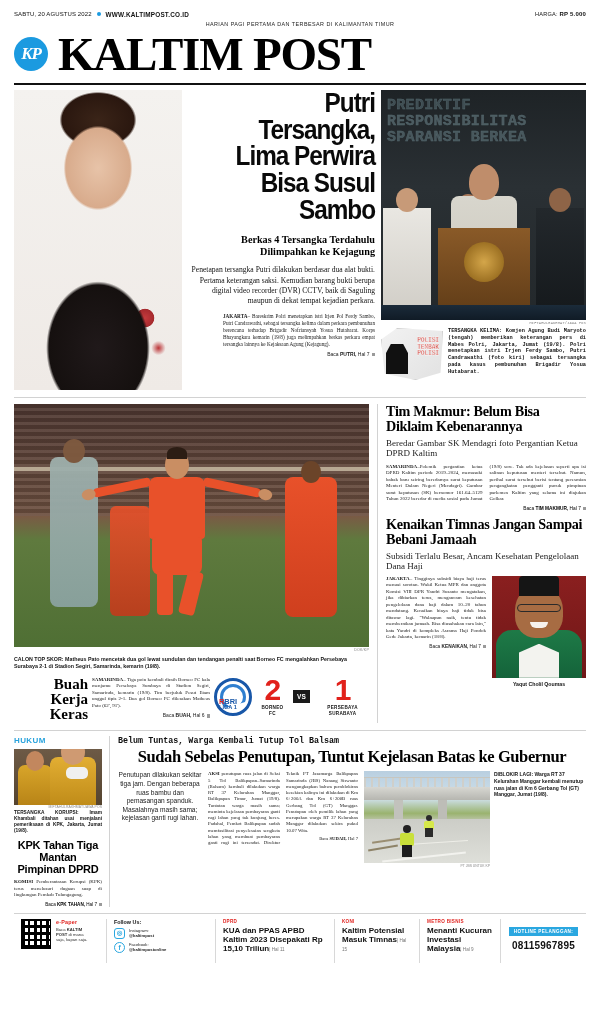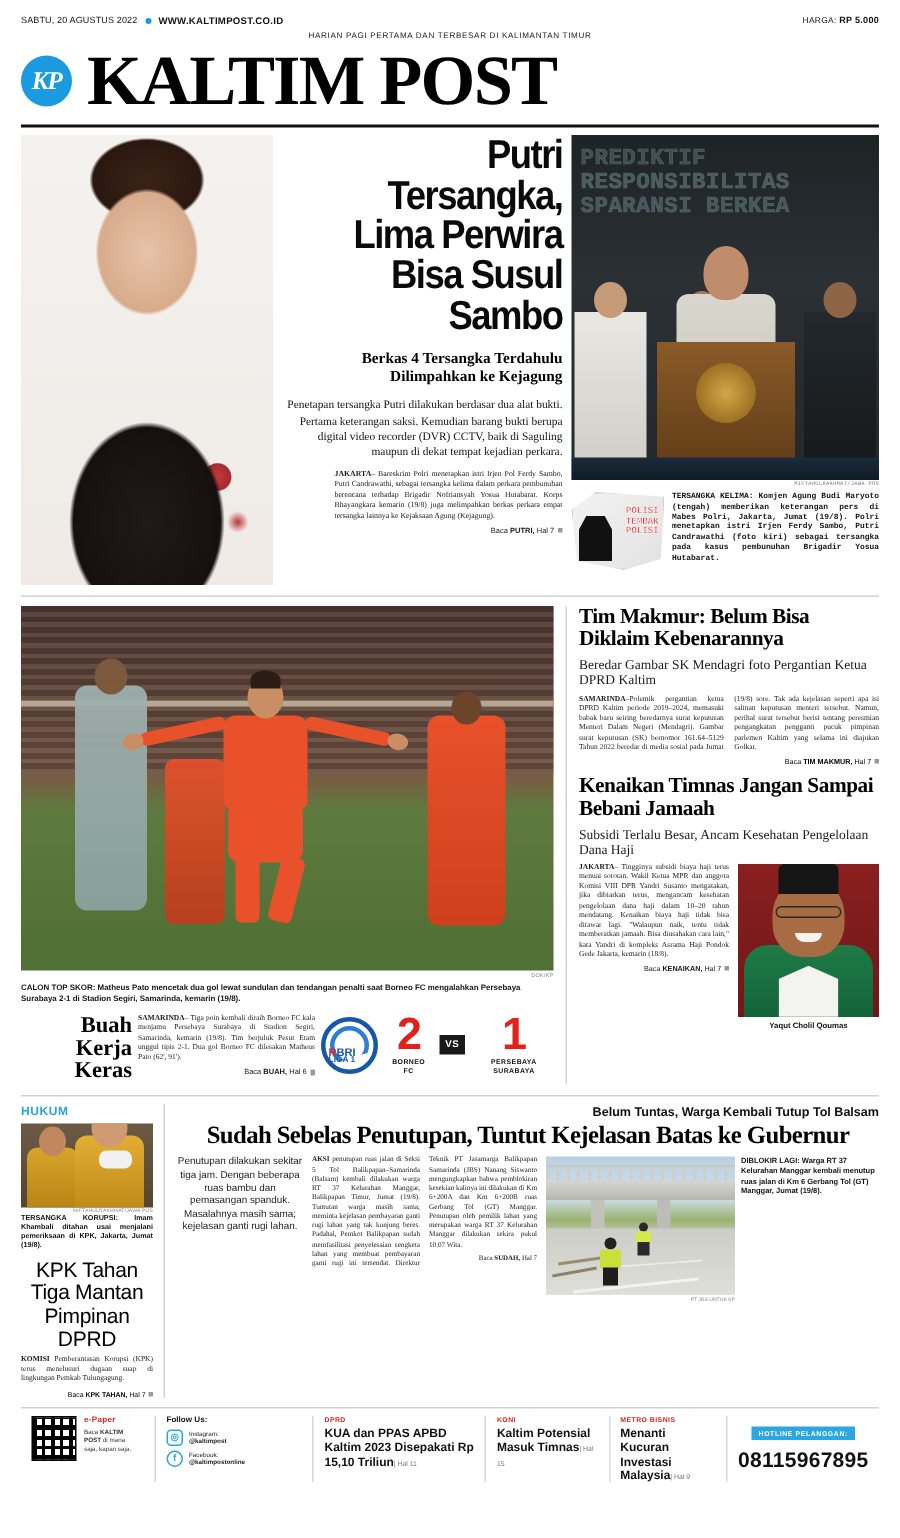--- a/index.html
+++ b/index.html
@@ -279,30 +279,30 @@
     background: linear-gradient(#6d5a46, #55442f);
   }
   .hk-p1 { position:absolute; left: 4px; bottom: 0; width: 34px; height: 40px; background: linear-gradient(#d8a52a,#b88417); border-radius: 7px 7px 0 0; }
   .hk-p1::before { content:""; position:absolute; left:50%; transform:translateX(-50%); top:-14px; width:18px;height:20px;border-radius:50%;background:#c2875e; }
   .hk-p2 { position:absolute; right: 6px; bottom: 0; width: 46px; height: 48px; background: linear-gradient(#e2ae33,#c08c19); border-radius: 8px 8px 0 0; }
   .hk-p2::before { content:""; position:absolute; left:50%; transform:translateX(-50%); top:-18px; width:24px;height:26px;border-radius:50%;background:#cf9a72; }
   .hk-mask { position:absolute; right: 14px; bottom: 26px; width: 22px; height: 12px; background:#f0f0f0; border-radius: 5px; }
   .credit-tiny { font-size: 3.4px; color: #8a8a8a; text-align: right; letter-spacing: .1px; }
   .hukum-cap { font-size: 4.8px; line-height: 1.26; font-weight: 700; color: #141414; margin-top: 1px; text-align: justify; }
   .hukum-h {
-    font-weight: 400; font-size: 14px; line-height: 1.1; text-align: center;
+    font-weight: 700; font-size: 11px; line-height: 1.1; text-align: center;
     margin-top: 5px; color: #000; letter-spacing: -.2px;
   }
   .hukum-body { font-family:"Liberation Serif",serif; font-size: 5px; line-height: 1.3; text-align: justify; margin-top: 4px; color: #1a1a1a; }
   .jump-c { text-align: right; font-size: 4.6px; margin-top: 3px; }
   .jump-c b { font-weight: 700; }
   .jump-c .sq { display:inline-block;width:3px;height:3px;background:#9a9a9a;margin-left:2px;vertical-align:middle; }
 
   .tol-col { flex: 1 1 auto; border-left: 1.1px solid #d2d2d2; padding-left: 8px; }
-  .tol-kicker { font-family:Liberation Sans, sans-serif; font-weight: 700; font-size: 8.4px; text-align: right; color: #111; }
+  .tol-kicker { font-family:Liberation Mono, monospace; font-weight: 700; font-size: 8.4px; text-align: left; color: #111; }
   .tol-head {
     font-family: "Liberation Serif", serif; font-weight: 700;
     font-size: 16.5px; line-height: 1.08; text-align: center; color: #000;
     letter-spacing: -.4px; margin-top: 2px;
   }
   .tol-body { display: flex; gap: 6px; margin-top: 6px; }
   .tol-stand {
     width: 84px; flex: 0 0 84px;
     font-family:"Liberation Sans",sans-serif; font-size: 6.6px;
     line-height: 1.3; text-align: center; color: #1a1a1a;
@@ -371,21 +371,21 @@
   .soc-ic.fb { border-radius: 50%; }
   .soc-tx { font-size: 4.2px; line-height: 1.32; color: #222; }
   .soc-tx b { font-weight: 700; }
   .brief-k { font-weight: 700; font-size: 4.6px; color: #e0231f; letter-spacing: .3px; }
   .brief-h { font-weight: 700; font-size: 8px; line-height: 1.18; color: #111; margin-top: 2px; }
   .brief-h .pg { font-weight: 400; font-size: 4.6px; color: #777; }
   .hotline-chip {
     background: #2aa7e0; color: #fff; font-weight: 700; font-size: 4.6px;
     letter-spacing: .4px; padding: 2px 5px; display: inline-block;
   }
-  .hotline-num { font-weight: 700; font-size: 14px; color: #111; margin-top: 3px; letter-spacing: .2px; text-align: center; }
+  .hotline-num { font-weight: 700; font-size: 10px; color: #111; margin-top: 3px; letter-spacing: .2px; text-align: center; }
 </style>
 </head>
 <body>
 
 <div class="page">
 
   <div class="topbar">
     <div class="topbar-left">
       <div class="tb-date">
         <span>SABTU,</span>

